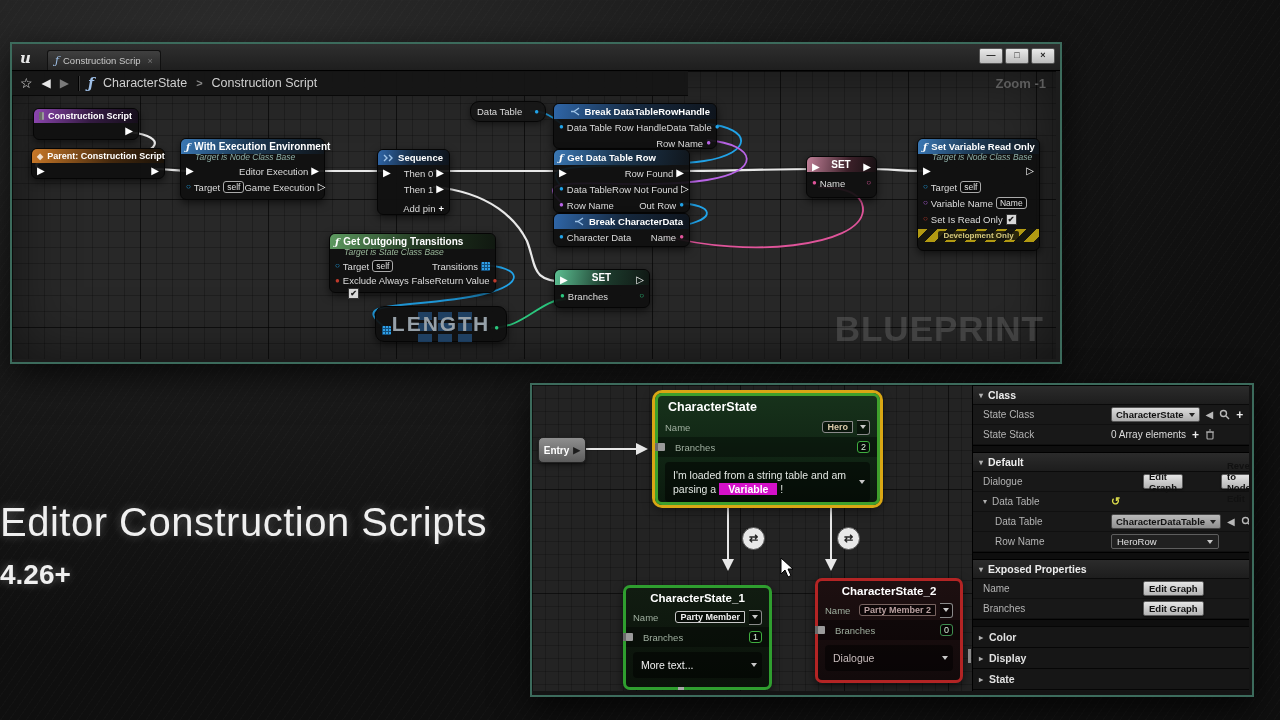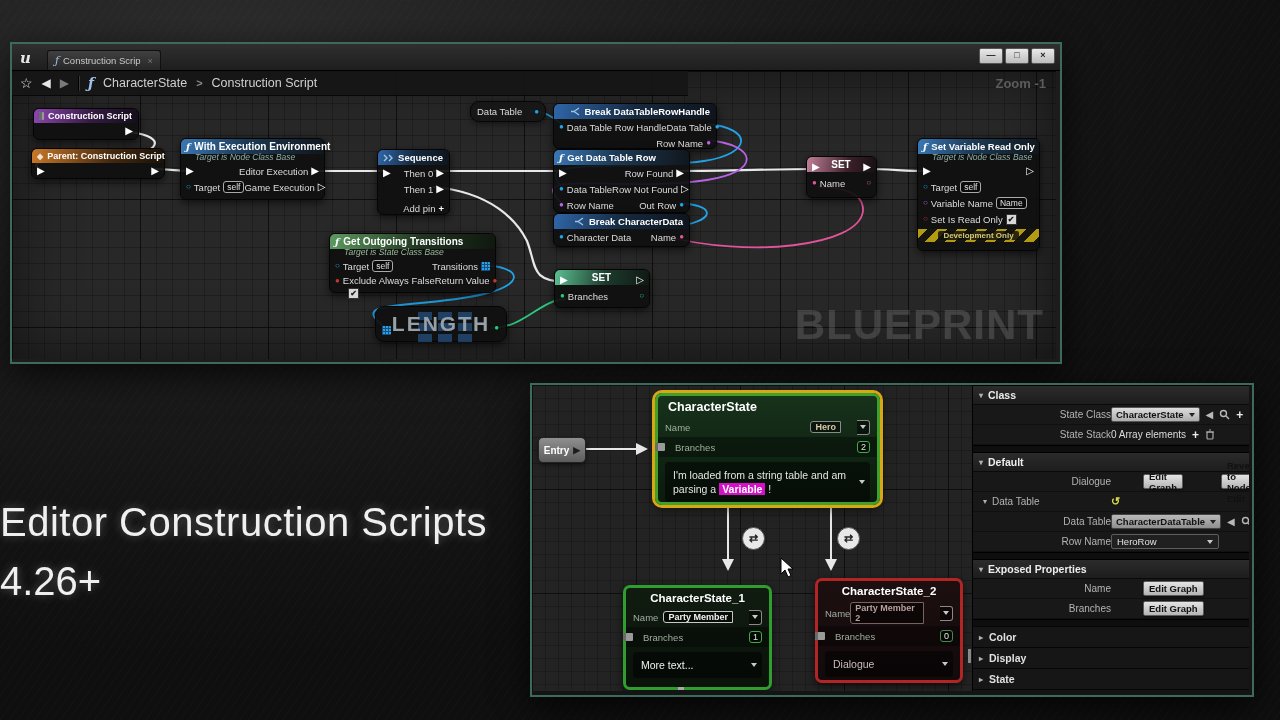--- a/index.html
+++ b/index.html
@@ -36,21 +36,21 @@
   .crumbbar{position:absolute;left:0;top:0;width:660px;height:24px;background:rgba(22,22,22,.92);
     display:flex;align-items:center;gap:9px;padding:0 8px;border-bottom:1px solid rgba(0,0,0,.6);z-index:5;}
   .cb-star{color:#e0e0e0;font-size:14px;}
   .cb-back{color:#e8e8e8;font-size:12px;}
   .cb-fwd{color:#7a7a7a;font-size:12px;}
   .cb-div{width:1px;height:15px;background:#000;box-shadow:1px 0 0 #3a3a3a;}
   .cb-f{color:#9fc0e8;font-style:italic;font-family:"DejaVu Serif",serif;font-size:14px;font-weight:bold;}
   .cb-root,.cb-cur{color:#cfcfcf;font-size:12.5px;}
   .cb-sep{color:#8a8a8a;font-size:11px;font-weight:bold;}
   .zoomlbl{position:absolute;right:10px;top:5px;color:#5c5c5c;font-size:13px;font-weight:bold;z-index:4;}
-  .watermark{position:absolute;right:12px;bottom:10px;color:rgba(255,255,255,.14);font-size:42px;font-weight:bold;letter-spacing:1px;z-index:1;margin-top:40px;}
+  .watermark{position:absolute;right:12px;bottom:10px;color:rgba(255,255,255,.14);font-size:35px;font-weight:bold;letter-spacing:1px;z-index:1;margin-top:40px;}
   .wires{position:absolute;left:0;top:0;z-index:2;}
   .wires path{fill:none;}
   
   .node{position:absolute;z-index:3;background:rgba(16,16,16,.93);border:1px solid #050505;border-radius:6px;
     box-shadow:0 3px 8px rgba(0,0,0,.6);color:#dcdcdc;font-size:9.5px;}
   .nh{display:flex;align-items:center;gap:4px;padding:2px 6px 2px 5px;border-radius:5px 5px 0 0;font-weight:bold;font-size:10px;color:#fff;white-space:nowrap;}
   .nh .fico{font-style:italic;font-family:"DejaVu Serif",serif;font-size:10px;color:#fff;}
   .nsub{font-style:italic;font-size:8.5px;color:#8fb0a8;padding:0 6px 1px 14px;margin-top:-2px;white-space:nowrap;}
   .hdr-blue{background:linear-gradient(100deg,#3a78b5 0%,#1d3a55 45%,#10161c 100%);}
   .hdr-dblue{background:linear-gradient(100deg,#2f66a8 0%,#16293f 50%,#0e141c 100%);justify-content:flex-end;}
@@ -80,21 +80,21 @@
   .len-node{display:flex;align-items:center;justify-content:center;position:relative;}
   .len-txt{font-size:21px;font-weight:bold;letter-spacing:2px;color:#96a0a8;z-index:2;}
   .len-deco{position:absolute;left:42px;top:5px;width:14px;height:8px;background:rgba(43,104,166,.55);z-index:1;
     box-shadow:20px 0 rgba(43,104,166,.55),40px 0 rgba(43,104,166,.55),
       0 11px rgba(43,104,166,.55),20px 11px rgba(43,104,166,.55),40px 11px rgba(43,104,166,.55),
       0 22px rgba(43,104,166,.55),20px 22px rgba(43,104,166,.55),40px 22px rgba(43,104,166,.55);}
   .len-inpin{position:absolute;left:6px;top:19px;} .len-outpin{position:absolute;right:7px;top:17px;}
   
   .slide-text{position:absolute;left:0;top:500px;width:532px;text-align:left;color:#f0f0f0;}
   .slide-title{font-size:40px;font-weight:200;letter-spacing:.5px;text-shadow:0 0 10px rgba(255,255,255,.3);}
-  .slide-sub{font-size:40px;font-weight:400;margin-top:14px;text-shadow:0 0 10px rgba(255,255,255,.3);}
+  .slide-sub{font-size:28px;font-weight:700;margin-top:14px;text-shadow:0 0 10px rgba(255,255,255,.3);}
   
   .sg-panel{position:absolute;left:530px;top:383px;width:720px;height:310px;border:2px solid #3c6b5c;
     display:flex;background:#141414;box-shadow:0 10px 30px rgba(0,0,0,.7);}
   .sg-graph{position:relative;width:440px;height:306px;overflow:hidden;
     background-color:#232323;
     background-image:
       linear-gradient(rgba(0,0,0,.45) 1px, transparent 1px),
       linear-gradient(90deg, rgba(0,0,0,.45) 1px, transparent 1px),
       linear-gradient(rgba(0,0,0,.2) 1px, transparent 1px),
       linear-gradient(90deg, rgba(0,0,0,.2) 1px, transparent 1px);
@@ -106,45 +106,45 @@
   .entry .ep{color:#1c1c1c;font-size:9px;}
   .snode{position:absolute;z-index:2;border-radius:7px;box-shadow:0 3px 10px rgba(0,0,0,.6);}
   .sn-main{left:123px;top:8px;width:219px;height:106px;border:3px solid #3fa02c;
     box-shadow:0 0 0 3px #d9a714,0 4px 12px rgba(0,0,0,.6);
     background:linear-gradient(#17321b,#0b1a0e);}
   .sn-1{left:91px;top:200px;width:143px;height:99px;border:3px solid #2f9e2f;background:linear-gradient(#111c11,#0a120a);}
   .sn-2{left:283px;top:193px;width:142px;height:99px;border:3px solid #b32424;background:linear-gradient(#1d0f10,#120a0b);}
   .sn-title{font-weight:bold;color:#fff;padding:4px 10px 3px;font-size:12.5px;white-space:nowrap;}
   .sn-1 .sn-title,.sn-2 .sn-title{font-size:11.5px;text-align:center;padding:4px 4px 3px;}
   .srow{position:relative;display:flex;align-items:center;padding:2px 7px;font-size:9.5px;color:#9fae9f;min-height:16px;}
-  .srow .rv{margin-left:auto;display:flex;align-items:center;gap:16px;}
+  .srow .rv{margin-left:auto;display:flex;align-items:center;gap:4px;}
   .srow-dark{background:rgba(0,0,0,.35);}
   .namebadge{border:1px solid #8a8a8a;border-radius:3px 0 0 3px;padding:0 4px;font-size:9px;color:#d8c8a8;background:rgba(0,0,0,.5);font-weight:bold;}
   .sn-2 .namebadge{color:#b9a0a0;border-color:#77625f;}
   .sn-1 .namebadge{color:#f0f0f0;border-color:#c8c8c8;}
   .caretbtn{border:1px solid #8a8a8a;border-left:none;border-radius:0 3px 3px 0;padding:0 3px;background:rgba(0,0,0,.5);display:flex;align-items:center;height:13px;}
   .ct{width:0;height:0;border:3px solid transparent;border-top:4px solid #c8c8c8;margin-top:3px;}
   .countbadge{border:1px solid #3fae3f;border-radius:3px;padding:0 3px;font-size:9px;color:#d8ecd8;background:rgba(0,0,0,.5);}
   .sn-2 .countbadge{border-color:#3f8e4f;}
   .book{width:10px;height:8px;background:#9a9a9a;border-radius:1px;box-shadow:inset 3px 0 0 #6a6a6a;position:absolute;left:-3px;}
   .sdialog{margin:5px 7px;background:rgba(0,0,0,.5);border-radius:4px;padding:6px 16px 6px 8px;color:#e2e6e2;font-size:10.5px;line-height:1.35;position:relative;}
   .sdialog .ct{position:absolute;right:5px;top:50%;margin-top:-2px;}
-  .hl{background:#d411c9;color:#fff;padding:0 3px;font-weight:bold;}
+  .hl{background:#d411c9;color:#fff;padding:0 9px;font-weight:bold;}
   .swapicon{position:absolute;z-index:3;width:21px;height:21px;border-radius:50%;background:#e8e8e8;border:1px solid #555;
     display:flex;align-items:center;justify-content:center;color:#222;font-size:11px;font-weight:bold;}
   .sg-tick{position:absolute;left:146px;top:302px;width:6px;height:3px;background:#a8a8a8;z-index:3;}
   .sg-vthumb{position:absolute;right:1px;bottom:28px;width:3px;height:14px;background:#8a8a8a;z-index:3;}
   .cursor{position:absolute;left:248px;top:172px;z-index:6;}
   
   .details{width:276px;height:306px;background:#151515;border-left:1px solid #000;font-size:10px;color:#b8b8b8;overflow:hidden;}
   .dsec{background:linear-gradient(#2b2b2b,#1d1d1d);border-top:1px solid #000;border-bottom:1px solid #0a0a0a;
     padding:2px 6px;font-weight:bold;color:#ececec;font-size:10.5px;display:flex;gap:5px;align-items:center;height:14px;}
   .dtri{font-size:8px;color:#b0b0b0;}
   .drow{display:flex;align-items:center;height:19px;border-bottom:1px solid #101010;padding-left:10px;background:#181818;}
-  .drow .dlabel{width:128px;flex-shrink:0;color:#b4b4b4;text-align:right;}
+  .drow .dlabel{width:128px;flex-shrink:0;color:#b4b4b4;}
   .drow .dval{display:flex;align-items:center;gap:6px;flex:1;}
   .ind{padding-left:22px;} .ind .dlabel{width:116px;}
   .combo-light{background:linear-gradient(#dcdcdc,#aeaeae);border:1px solid #555;border-radius:2px;color:#111;
     padding:0 4px;font-size:9.5px;height:13px;display:flex;align-items:center;font-weight:bold;}
   .combo-light .ct{border-top-color:#222;margin-left:5px;}
   .combo-gray{background:linear-gradient(#b9b9b9,#8f8f8f);border:1px solid #444;border-radius:2px;color:#111;
     padding:0 4px;font-size:9.5px;height:13px;display:flex;align-items:center;font-weight:bold;}
   .combo-gray .ct{border-top-color:#222;margin-left:5px;}
   .combo-dark{background:#202020;border:1px solid #5e5e5e;border-radius:2px;color:#e0e0e0;
     padding:0 5px;font-size:9.5px;height:13px;display:flex;align-items:center;width:96px;}

